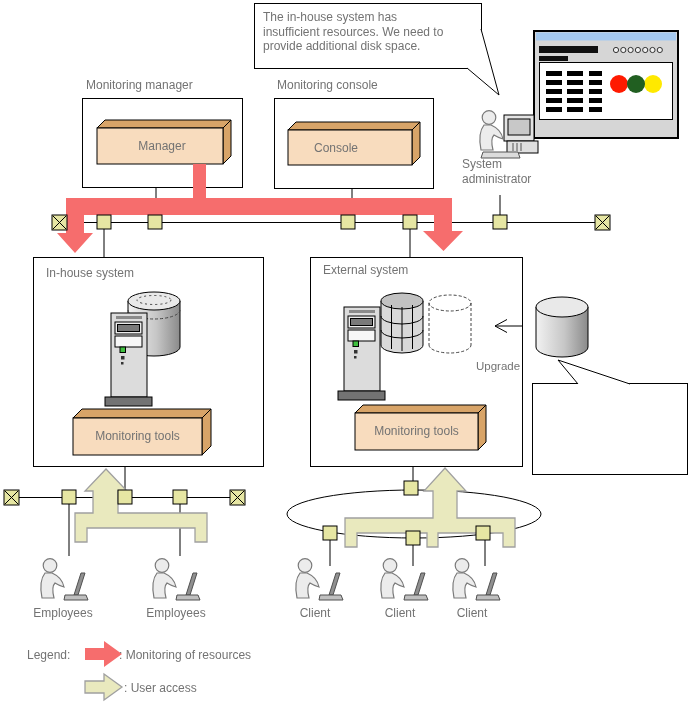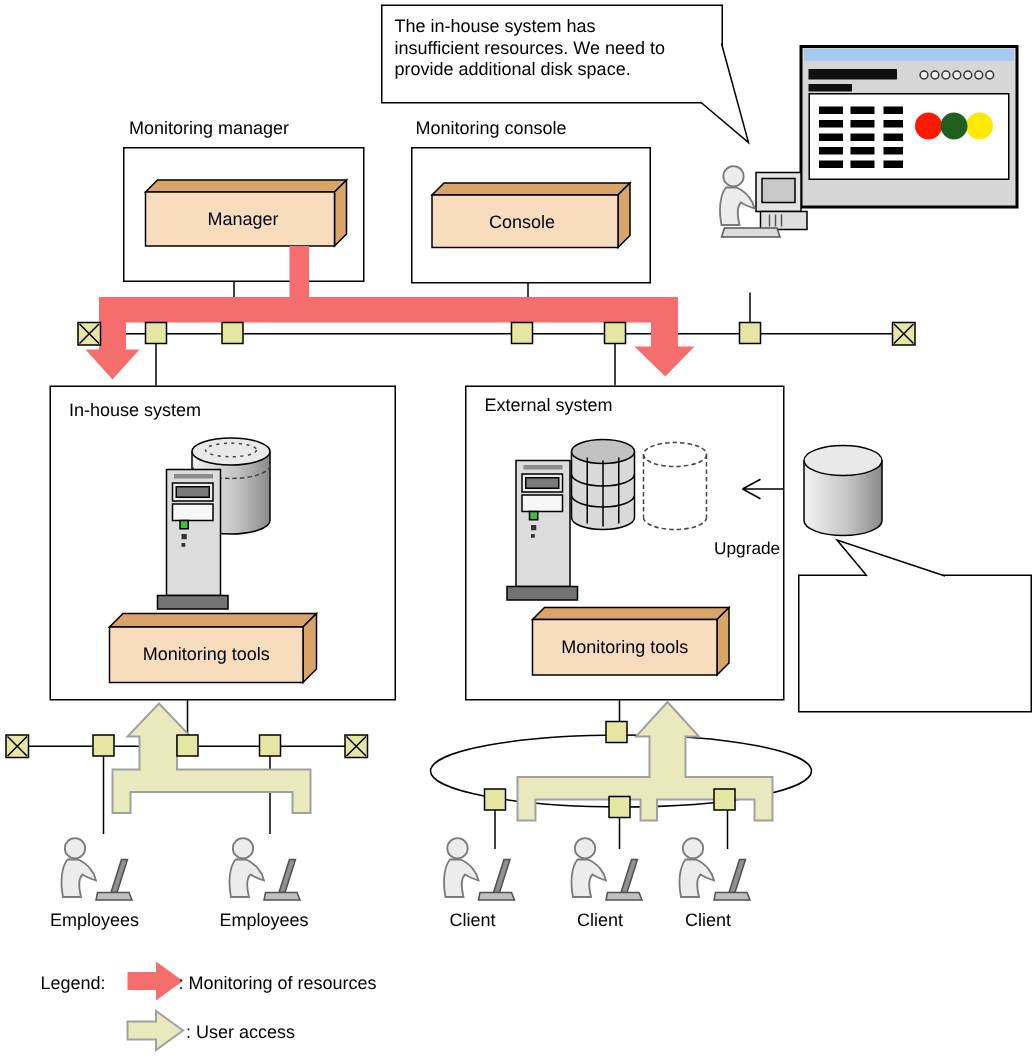--- a/index.html
+++ b/index.html
@@ -1,18 +1,18 @@
 <!DOCTYPE html>
 <html><head>
 <meta charset="utf-8">
 <style>
   html,body{margin:0;padding:0;background:#fff;}
   .stage{
     position:relative;width:689px;height:708px;background:#fff;overflow:hidden;
-    font-family:"Liberation Sans",sans-serif;font-size:12px;color:#000000;
+    font-family:"Liberation Sans",sans-serif;font-size:12px;color:#737373;
   }
   .stage svg{position:absolute;left:0;top:0;}
   .lbl{position:absolute;line-height:1.22;white-space:nowrap;}
   .pre{white-space:pre-line;}
   .wrap{white-space:normal;}
   .center{text-align:center;}
   
   .red-arrow{fill:#F66D6D;stroke:none;}
   .yellow-arrow{fill:#E9E9BE;stroke:#A0A0A0;stroke-width:1.3;}
   .conn{fill:#E6E6A3;stroke:#000;stroke-width:1;}
@@ -258,22 +258,23 @@
 </svg>
 
 <div class="lbl pre" style="left:263px;top:10px;width:215px;">The in-house system has
 insufficient resources. We need to
 provide additional disk space.</div>
 
 <div class="lbl" style="left:86px;top:78px;">Monitoring manager</div>
 <div class="lbl center" style="left:97px;top:139px;width:130px;">Manager</div>
 
 <div class="lbl" style="left:277px;top:78px;">Monitoring console</div>
-<div class="lbl center" style="left:292px;top:141px;width:112px;">Console</div>
-
+<div class="lbl center" style="left:280px;top:141px;width:112px;">Console</div>
+
+<div class="lbl wrap" style="left:462px;top:157px;width:95px;">System administrator</div>
 
 <div class="lbl" style="left:46px;top:266px;">In-house system</div>
 <div class="lbl" style="left:323px;top:263px;">External system</div>
 
 <div class="lbl center" style="left:73px;top:429px;width:129px;">Monitoring tools</div>
 <div class="lbl center" style="left:355px;top:424px;width:123px;">Monitoring tools</div>
 
 <div class="lbl" style="left:476px;top:332px;font-size:11.5px;margin-top:27px;">Upgrade</div>
 
 

